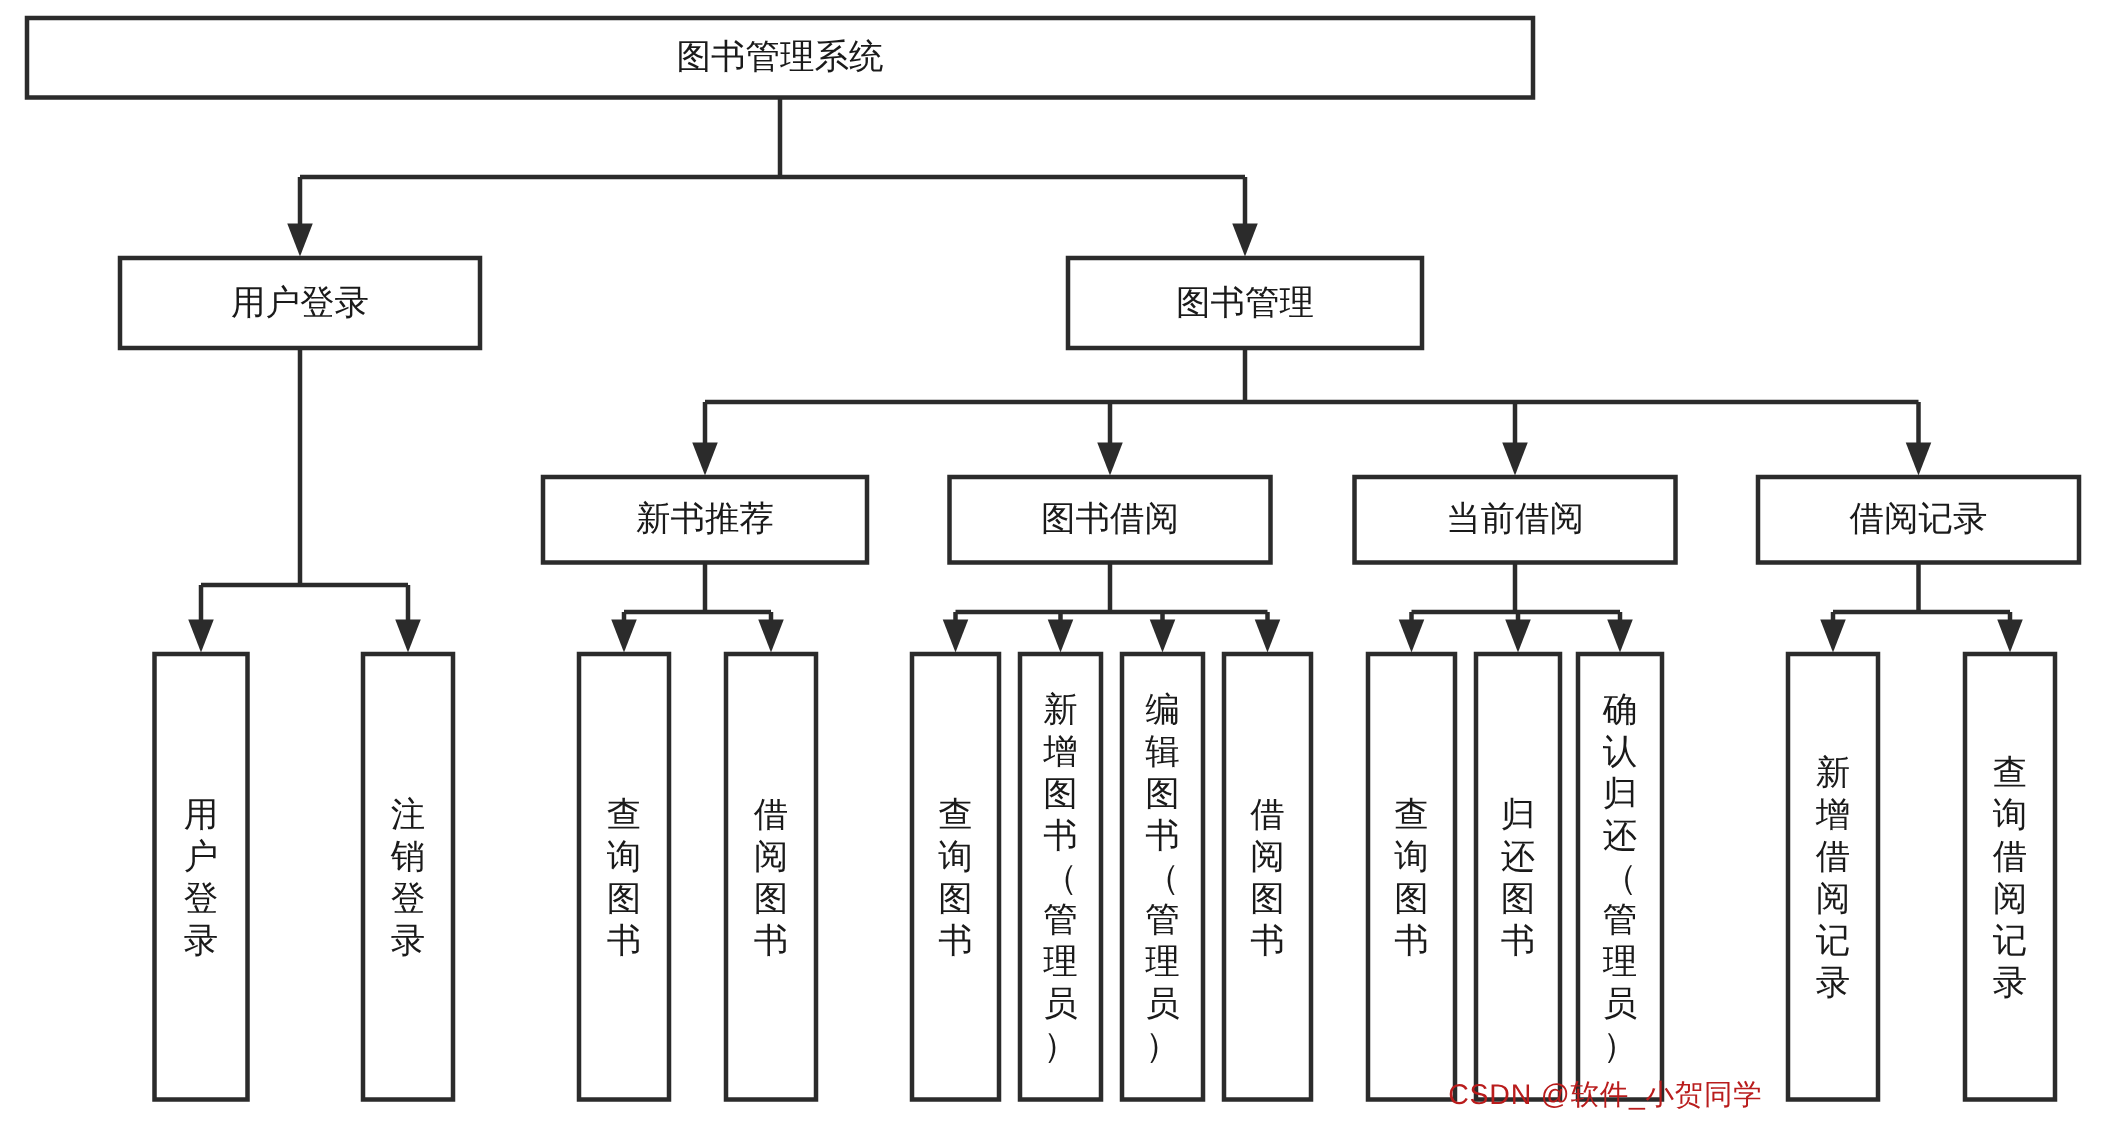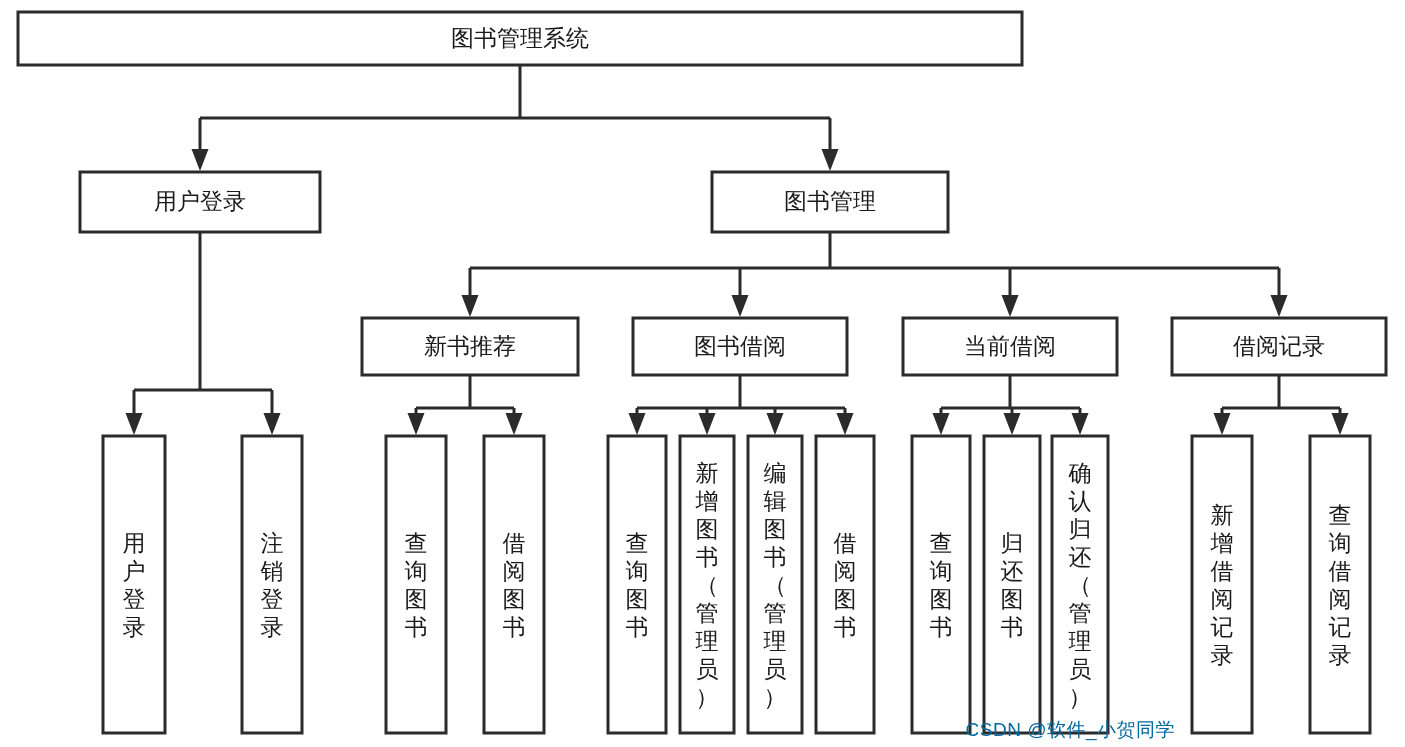--- a/index.html
+++ b/index.html
@@ -54,21 +54,21 @@
     font-size: 23px;
     fill: #1a1a1a;
     text-anchor: middle;
   }
   .watermark {
     position: absolute;
     right: 8px;
     bottom: 4px;
     font-family: "Liberation Sans", "DejaVu Sans", sans-serif;
     font-size: 19px;
-    color: #0369a1;
+    color: #b91c1c;
     white-space: nowrap;
     letter-spacing: 0.5px;
   }
 </style>
 </head>
 <body>
 
 <div id="diagram-root">
   <svg id="diagram-svg" viewBox="0 0 1405 747" xmlns="http://www.w3.org/2000/svg">
     <g id="edges-layer">

